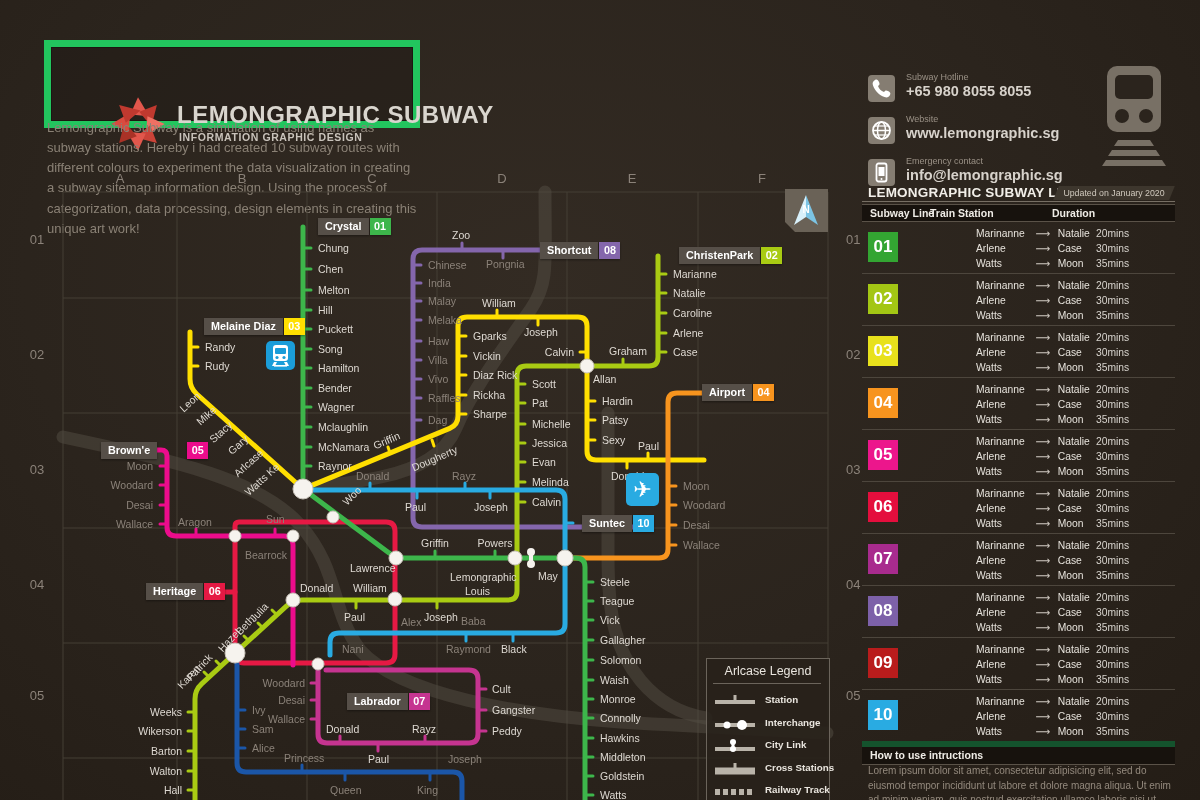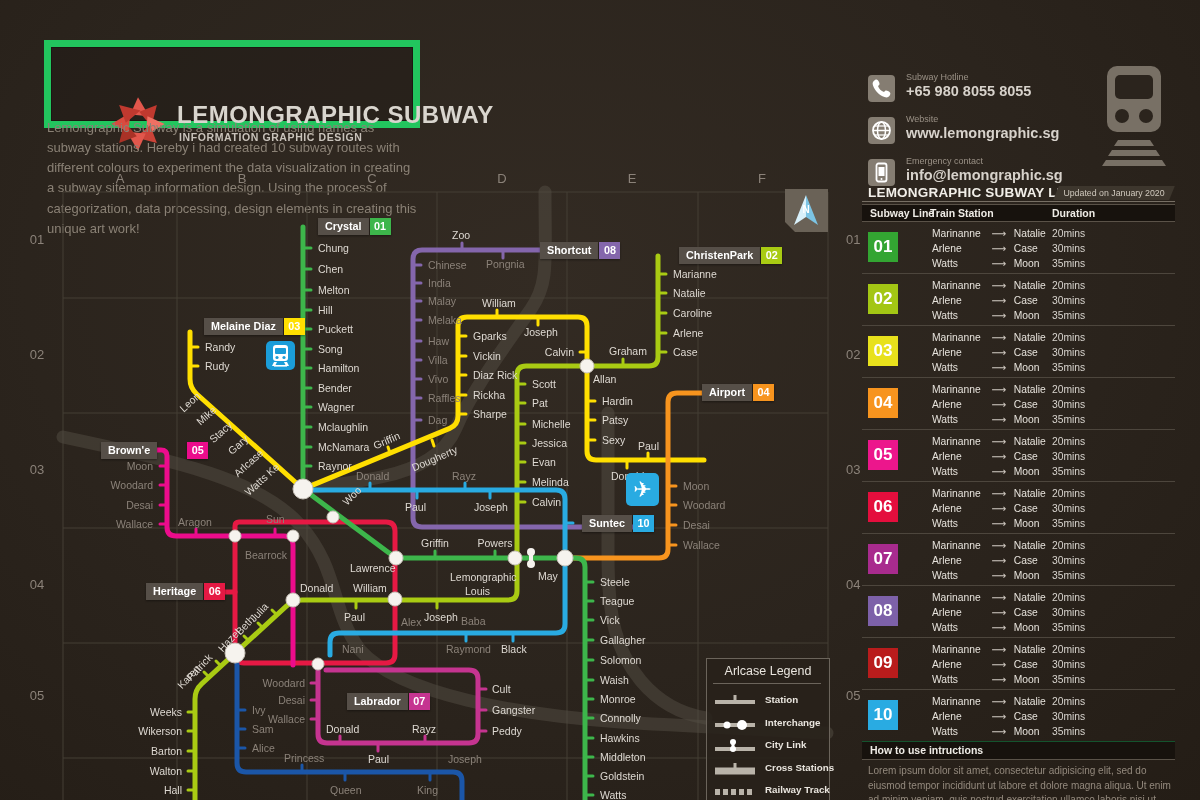--- a/index.html
+++ b/index.html
@@ -26,26 +26,26 @@
   #legend-badge{left:1056px;top:186px;width:116px;height:14px;background:#3d362d;transform:skewX(-22deg);}
   #legend-badge span{display:block;transform:skewX(22deg);font-size:8.8px;color:#cfc8bd;text-align:center;line-height:14px;}
   #legend-header{left:862px;top:204px;width:313px;height:16px;background:#17120d;border-top:1px solid #5a5248;border-bottom:1px solid #5a5248;}
   #legend-header span{position:absolute;top:2px;font-size:10.5px;font-weight:bold;color:#efece6;}
   #col-line{left:8px;} #col-station{left:68px;} #col-duration{left:190px;}
   #legend-rows{left:862px;top:222px;width:313px;}
   .lrow{position:relative;height:51px;border-bottom:1px solid #4d463d;}
   .lsq{position:absolute;left:6px;top:10px;width:30px;height:30px;color:#fff;font-size:17px;font-weight:bold;
        text-align:center;line-height:30px;}
   .lpairs{position:absolute;left:70px;top:4px;}
-  .lpair{position:relative;height:15px;font-size:10.3px;color:#e6e2db;line-height:15px;}
+  .lpair{position:relative;height:15px;font-size:10.3px;color:#e6e2db;line-height:15px;margin-left:44px;}
   .fr{display:inline-block;width:52px;}
   .ar{display:inline-block;width:24px;color:#cfc8c0;text-align:center;}
   .to{display:inline-block;width:60px;}
   .du{position:absolute;left:120px;top:0;color:#d8d4ce;}
-  #howto-band{left:862px;top:741px;width:313px;height:17px;background:#17120d;border-top:1px solid #14532d;border-bottom:1px solid #5a5248;}
+  #howto-band{left:862px;top:741px;width:313px;height:17px;background:#17120d;border-top:6px solid #14532d;border-bottom:1px solid #5a5248;}
   #howto-band span{position:absolute;left:8px;top:2px;font-size:10.5px;font-weight:bold;color:#efece6;}
   #howto-text{left:868px;top:764px;width:306px;font-size:10px;line-height:1.45;color:#93897d;}
   
   #map-svg{left:0;top:0;}
   .linelabel{position:absolute;height:17px;display:flex;z-index:5;}
   .lname{background:#564f48;color:#fff;font-size:10.8px;font-weight:bold;line-height:17px;padding:0 7px;white-space:nowrap;box-shadow:0 1px 2px rgba(0,0,0,.4);}
   .lnum{color:#fff;font-size:10.8px;font-weight:bold;line-height:17px;min-width:21px;text-align:center;margin-left:1px;box-shadow:0 1px 2px rgba(0,0,0,.4);}
   
   #subway-legend{left:706px;top:658px;width:122px;height:142px;border:1px solid #6b645b;background:rgba(40,33,26,.88);z-index:6;}
   #sl-title{position:absolute;left:0;top:5px;width:100%;text-align:center;font-size:12.5px;color:#e9e5de;}

